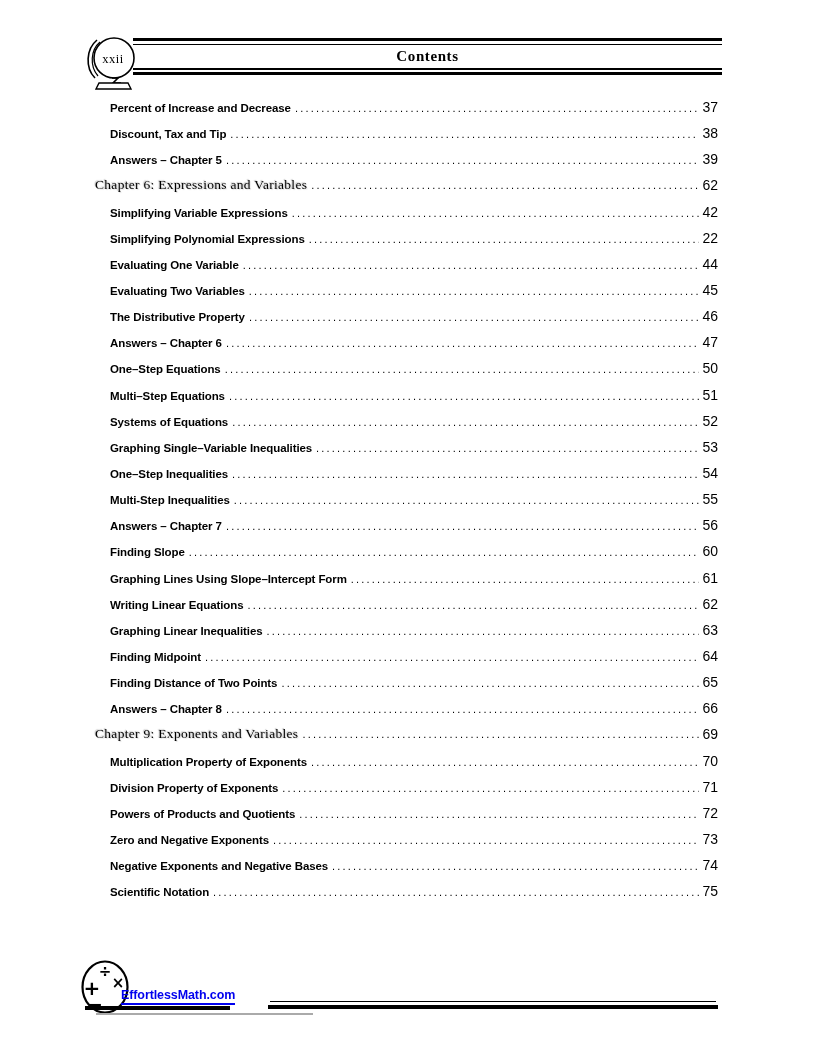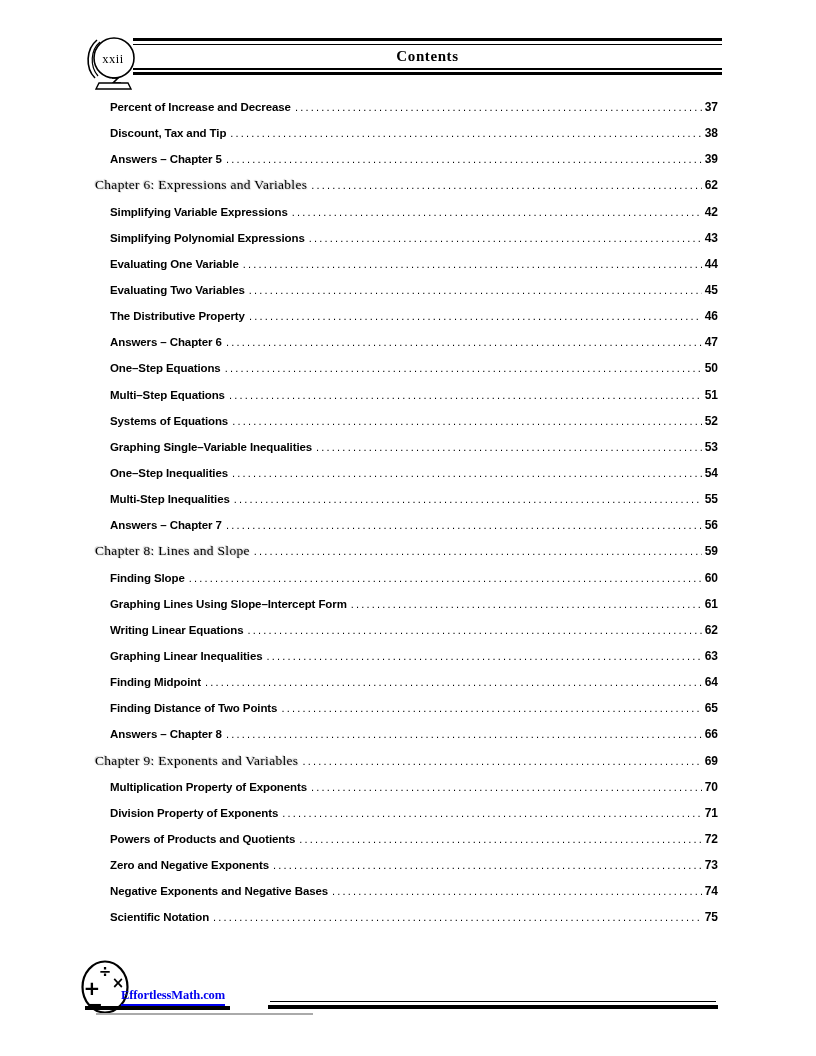--- a/index.html
+++ b/index.html
@@ -56,33 +56,33 @@
     flex:1 1 auto; overflow:hidden; margin:0 3px 0 4px;
     text-shadow:none;
   }
   .toc-leader::after {
     content:"........................................................................................................................................................................................................";
     font-family:"Liberation Sans", sans-serif;
     font-weight:normal; font-size:11px; letter-spacing:2.2px; color:#000;
   }
   .toc-page {
     font-family:"Liberation Sans", sans-serif;
-    font-weight:bold; font-size:12px; letter-spacing:0;
+    font-weight:normal; font-size:14px; letter-spacing:0;
     text-shadow:none;
   }
 
   
   .math-logo { position:absolute; left:80px; top:960px; width:52px; height:56px; }
   .math-logo .sym { font-family:"DejaVu Sans", sans-serif; font-weight:bold; }
 
   .site-link {
     position:absolute; left:121px; top:988px;
     font-weight:bold; font-size:12.5px; letter-spacing:-0.1px;
     color:#0000EE; text-decoration:none;
-    border-bottom:2px solid #0000EE; padding-bottom:1px;font-family:Liberation Serif, serif;
+    border-bottom:2px solid #0000EE; padding-bottom:1px;
   }
   .ftr-left-thick  { left:85px;  top:1006px; width:145px; height:3.5px; }
   .ftr-shadow      { left:96px;  top:1012.5px; width:217px; height:2px; background:#aaaaaa; }
   .ftr-right-thin  { left:270px; top:1000.5px; width:446px; height:1.5px; }
   .ftr-right-thick { left:268px; top:1005px; width:450px; height:4px; }
 </style>
 </head>
 <body>
 
 <div class="rule hdr-thick-top"></div>
@@ -127,21 +127,21 @@
 
   <div class="toc-row section">
     <span class="toc-label">Simplifying Variable Expressions</span>
     <span class="toc-leader"></span>
     <span class="toc-page">42</span>
   </div>
 
   <div class="toc-row section">
     <span class="toc-label">Simplifying Polynomial Expressions</span>
     <span class="toc-leader"></span>
-    <span class="toc-page">43</span>
+    <span class="toc-page">22</span>
   </div>
 
   <div class="toc-row section">
     <span class="toc-label">Evaluating One Variable</span>
     <span class="toc-leader"></span>
     <span class="toc-page">44</span>
   </div>
 
   <div class="toc-row section">
     <span class="toc-label">Evaluating Two Variables</span>
@@ -197,25 +197,20 @@
     <span class="toc-leader"></span>
     <span class="toc-page">55</span>
   </div>
 
   <div class="toc-row section">
     <span class="toc-label">Answers – Chapter 7</span>
     <span class="toc-leader"></span>
     <span class="toc-page">56</span>
   </div>
 
-  <div class="toc-row chapter">
-    <span class="toc-label">Chapter 8: Lines and Slope</span>
-    <span class="toc-leader"></span>
-    <span class="toc-page">59</span>
-  </div>
 
   <div class="toc-row section">
     <span class="toc-label">Finding Slope</span>
     <span class="toc-leader"></span>
     <span class="toc-page">60</span>
   </div>
 
   <div class="toc-row section">
     <span class="toc-label">Graphing Lines Using Slope–Intercept Form</span>
     <span class="toc-leader"></span>

